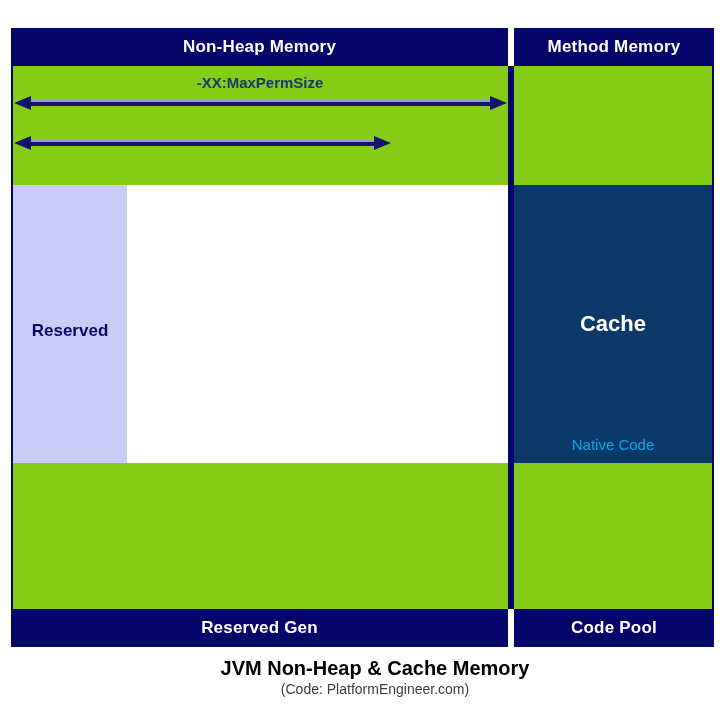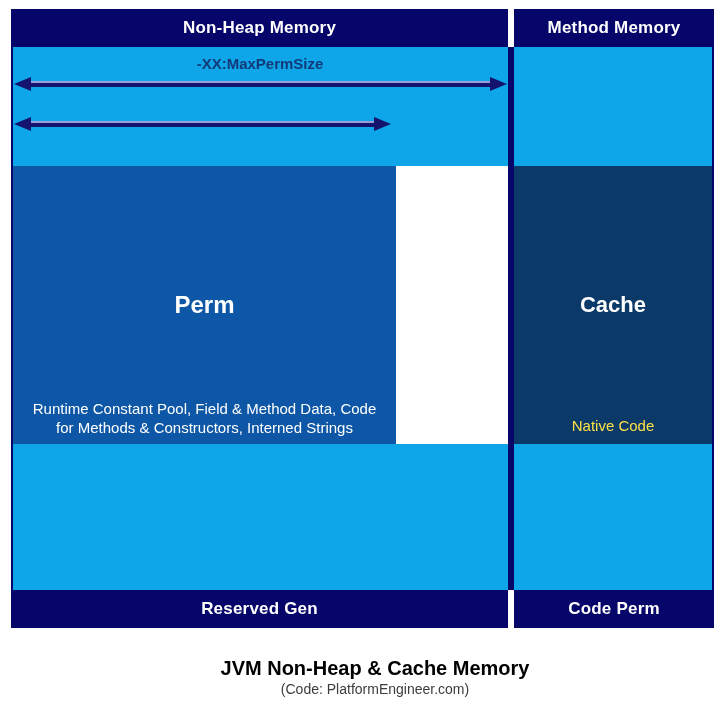--- a/index.html
+++ b/index.html
@@ -7,39 +7,39 @@
     padding: 0;
     width: 726px;
     height: 724px;
     background: #ffffff;
     font-family: "Liberation Sans", sans-serif;
     overflow: hidden;
   }
   .diagram {
     position: absolute;
     left: 11px;
-    top: 9px;
+    top: 28px;
     width: 703px;
     display: grid;
     grid-template-columns: 497px 6px 200px;
     grid-template-rows: 38px 119px 278px 146px 38px;
   }
   .navy-bar {
     background: var(--navy, #05056a);
     color: #ffffff;
     font-weight: bold;
     font-size: 17px;
     display: flex;
     align-items: center;
     justify-content: center;
     letter-spacing: 0.2px;
   }
   .gap-white { background: #ffffff; }
   .vdiv { background: var(--navy, #05056a); }
-  .white-cell { background: #0ea5e9; box-sizing: border-box; }
+  .white-cell { background: #84cc16; box-sizing: border-box; }
   .bl { border-left: 2px solid var(--navy, #05056a); }
   .br { border-right: 2px solid var(--navy, #05056a); }
 
   
   .arrow-zone { position: relative; }
   .flag-label {
     position: absolute;
     text-align: center;
     font-weight: bold;
     font-size: 15px;
@@ -129,21 +129,21 @@
     align-items: center;
     justify-content: center;
     color: #ffffff;
     font-weight: bold;
     font-size: 22px;
   }
   .cache-label {
     position: absolute;
     left: 0; right: 0; bottom: 10px;
     text-align: center;
-    color: #fde047;
+    color: #0ea5e9;
     font-size: 15px;
   }
 
   
   .caption {
     position: absolute;
     top: 656px;
     left: 12px;
     width: 726px;
     text-align: center;
@@ -183,44 +183,40 @@
     <div class="arrow perm">
       <span class="head-l"></span>
       <span class="shaft"></span>
       <span class="head-r"></span>
     </div>
   </div>
   <div class="vdiv"></div>
   <div class="white-cell br"></div>
 
   <div class="band-left bl">
-    <div class="perm-block">
-      <div class="perm-title">Perm</div>
-      <div class="perm-desc">
-        <div>Runtime Constant Pool, Field &amp; Method Data, Code</div>
-        <div>for Methods &amp; Constructors, Interned Strings</div>
-      </div>
+    <div class="reserved-block">
+      <span class="reserved-title">Reserved</span>
     </div>
   </div>
   <div class="vdiv"></div>
   <div class="cache-block br">
     <div class="cache-title">Cache</div>
     <div class="cache-label">Native Code</div>
   </div>
 
   <div class="white-cell bl"></div>
   <div class="vdiv"></div>
   <div class="white-cell br"></div>
 
   <div class="navy-bar">
     <span>Reserved Gen</span>
   </div>
   <div class="gap-white"></div>
   <div class="navy-bar">
-    <span>Code Perm</span>
+    <span>Code Pool</span>
   </div>
 
 </div>
 
 <div class="caption">
   <div class="caption-title">JVM Non-Heap &amp; Cache Memory</div>
   <div class="caption-attr">(Code: PlatformEngineer.com)</div>
 </div>
 
 </body></html>

